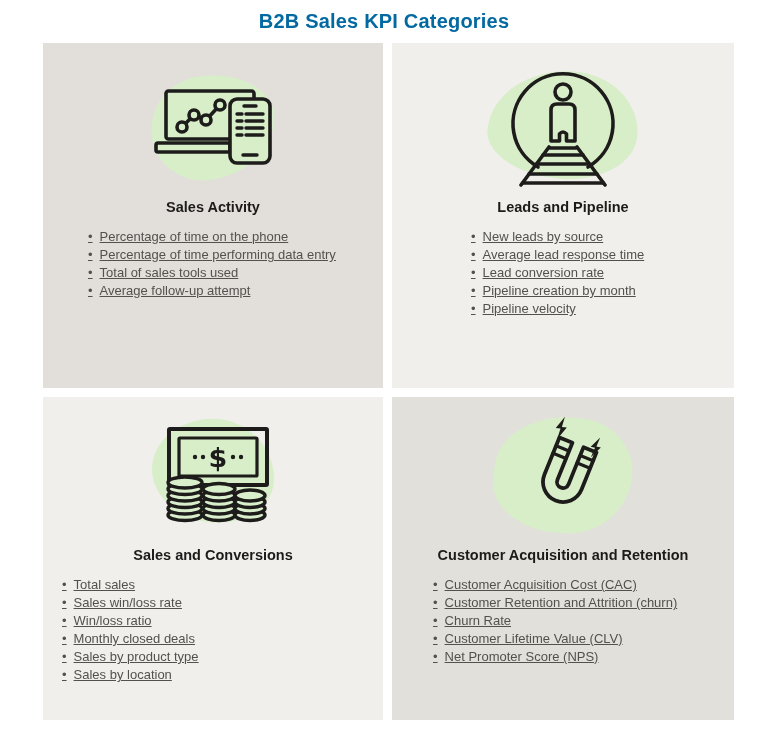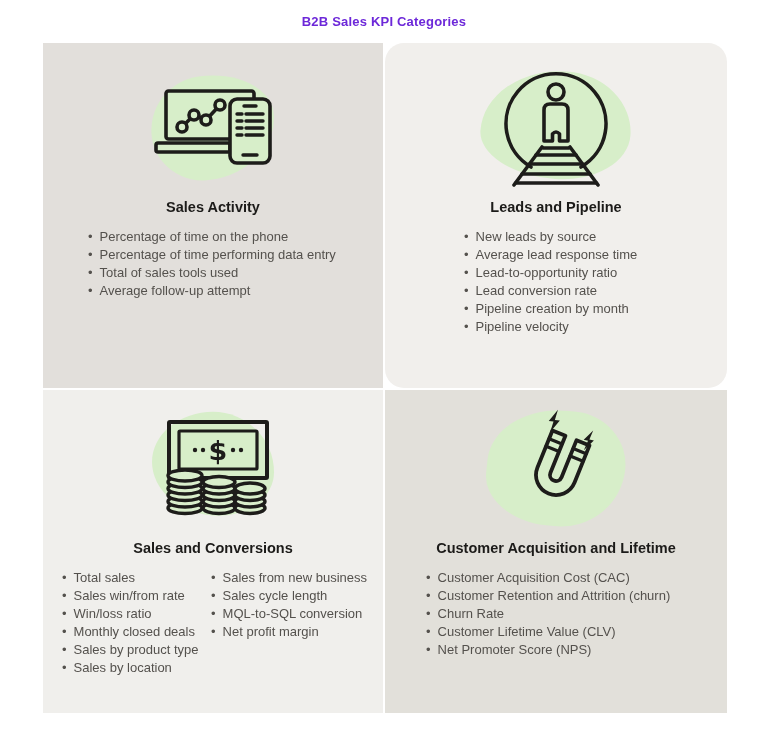--- a/index.html
+++ b/index.html
@@ -3,32 +3,32 @@
 <meta charset="utf-8">
 <style>
   html,body { margin:0; padding:0; }
   body {
     width:768px; height:736px;
     background:#ffffff;
     font-family:"Liberation Sans", sans-serif;
     -webkit-font-smoothing:antialiased;
   }
   .header { height:43px; display:flex; align-items:center; justify-content:center; }
-  .main-title { font-size:13px; font-weight:bold; color:#6d28d9; letter-spacing:.2px; }
+  .main-title { font-size:20px; font-weight:bold; color:#0369a1; letter-spacing:.2px; }
 
   .grid {
     width:682px; margin:0 auto;
     display:grid;
     grid-template-columns:340px 342px;
     grid-template-rows:345px 323px;
-    gap:2px;
+    gap:9px;
   }
   .quad { position:relative; overflow:hidden; }
   .q1 { background:#e2dfdb; }
-  .q2 { background:#f1efec;border-radius:19px; }
+  .q2 { background:#f1efec; }
   .q3 { background:#f0efec; }
   .q4 { background:#e2e0da; }
 
   .icon-area { position:relative; display:flex; align-items:center; justify-content:center; height:140px; }
   .q1 .icon-area, .q2 .icon-area { margin-top:14px; }
   .q3 .icon-area, .q4 .icon-area { margin-top:8px; }
   .icon-area svg { position:relative; z-index:1; }
 
   .blob {
     position:absolute; left:50%; top:50%;
@@ -43,27 +43,27 @@
   .q4 .blob { width:138px; height:116px; transform:translate(-50%,-50%) rotate(6deg);
     border-radius:58% 42% 50% 50% / 52% 48% 58% 42%; }
 
   .q-heading {
     text-align:center; font-weight:bold; font-size:14.5px;
     color:#1c1b19; margin-top:2px; position:relative; z-index:1;
   }
 
   .kpi-list {
     list-style:none; margin:13px 0 0 0; padding:0;
-    font-size:13px; line-height:18px; color:#54514d;
+    font-size:13px; line-height:18px; color:#54514d;text-decoration:underline;
   }
   .kpi-list li::before { content:"•"; padding-right:7px; }
   .q1 .kpi-list { margin-left:45px; }
   .q2 .kpi-list { margin-left:79px; }
   .q4 .kpi-list { margin-left:41px; }
-  .two-col { display:flex; margin:13px 0 4px 19px; }
+  .two-col { display:flex; margin:13px 0 4px 19px;align-items:center; }
   .two-col .kpi-list { margin:0; }
   .two-col .col1 { width:149px; }
 </style>
 </head>
 <body>
 
 <div class="header">
   <div class="main-title">B2B Sales KPI Categories</div>
 </div>
 
@@ -118,21 +118,20 @@
           <path d="M32.5,97 H85.5"></path>
           <path d="M25,107 H93"></path>
           <path d="M18.5,116 H99.5"></path>
         </g>
       </svg>
     </div>
     <div class="q-heading">Leads and Pipeline</div>
     <ul class="kpi-list">
         <li>New leads by source</li>
         <li>Average lead response time</li>
-        <li>Lead-to-opportunity ratio</li>
         <li>Lead conversion rate</li>
         <li>Pipeline creation by month</li>
         <li>Pipeline velocity</li>
       </ul>
   </div>
 
   <div class="quad q3">
     <div class="icon-area">
       <div class="blob"></div>
       <svg width="116" height="98" viewBox="0 0 116 98">
@@ -163,50 +162,44 @@
             <ellipse cx="95" cy="82.5" rx="15" ry="5.5"></ellipse>
           <ellipse cx="95" cy="76" rx="15" ry="5.5"></ellipse>
             <ellipse cx="95" cy="69.5" rx="15" ry="5.5"></ellipse>
         </g>
       </svg>
     </div>
     <div class="q-heading">Sales and Conversions</div>
     <div class="two-col">
       <ul class="kpi-list col1">
           <li>Total sales</li>
-          <li>Sales win/from rate</li>
+          <li>Sales win/loss rate</li>
           <li>Win/loss ratio</li>
           <li>Monthly closed deals</li>
           <li>Sales by product type</li>
           <li>Sales by location</li>
         </ul>
-      <ul class="kpi-list col2">
-          <li>Sales from new business</li>
-          <li>Sales cycle length</li>
-          <li>MQL-to-SQL conversion</li>
-          <li>Net profit margin</li>
-        </ul>
     </div>
   </div>
 
   <div class="quad q4">
     <div class="icon-area">
       <div class="blob"></div>
       <svg width="116" height="118" viewBox="0 0 116 118">
         <g fill="#1d1c1a">
           <path d="M8,0 L0,12 L4.8,12 L2.5,23 L11,10.5 L6,10.5 Z" transform="translate(52,0) rotate(6)"></path>
           <path d="M8,0 L0,12 L4.8,12 L2.5,23 L11,10.5 L6,10.5 Z" transform="translate(88,20) scale(0.92) rotate(12)"></path>
         </g>
         <g transform="rotate(22 58 66)" fill="none" stroke="#1d1c1a" stroke-width="3.8" stroke-linejoin="round" stroke-linecap="round">
           <path d="M38,26 L38,66 A20,20 0 0 0 78,66 L78,26 L64,26 L64,66 A6,6 0 0 1 52,66 L52,26 Z"></path>
           <path d="M38,35 H52 M38,43 H52 M64,35 H78 M64,43 H78" stroke-width="3.2"></path>
         </g>
       </svg>
     </div>
-    <div class="q-heading">Customer Acquisition and Lifetime</div>
+    <div class="q-heading">Customer Acquisition and Retention</div>
     <ul class="kpi-list">
         <li>Customer Acquisition Cost (CAC)</li>
         <li>Customer Retention and Attrition (churn)</li>
         <li>Churn Rate</li>
         <li>Customer Lifetime Value (CLV)</li>
         <li>Net Promoter Score (NPS)</li>
       </ul>
   </div>
 
 </div>

